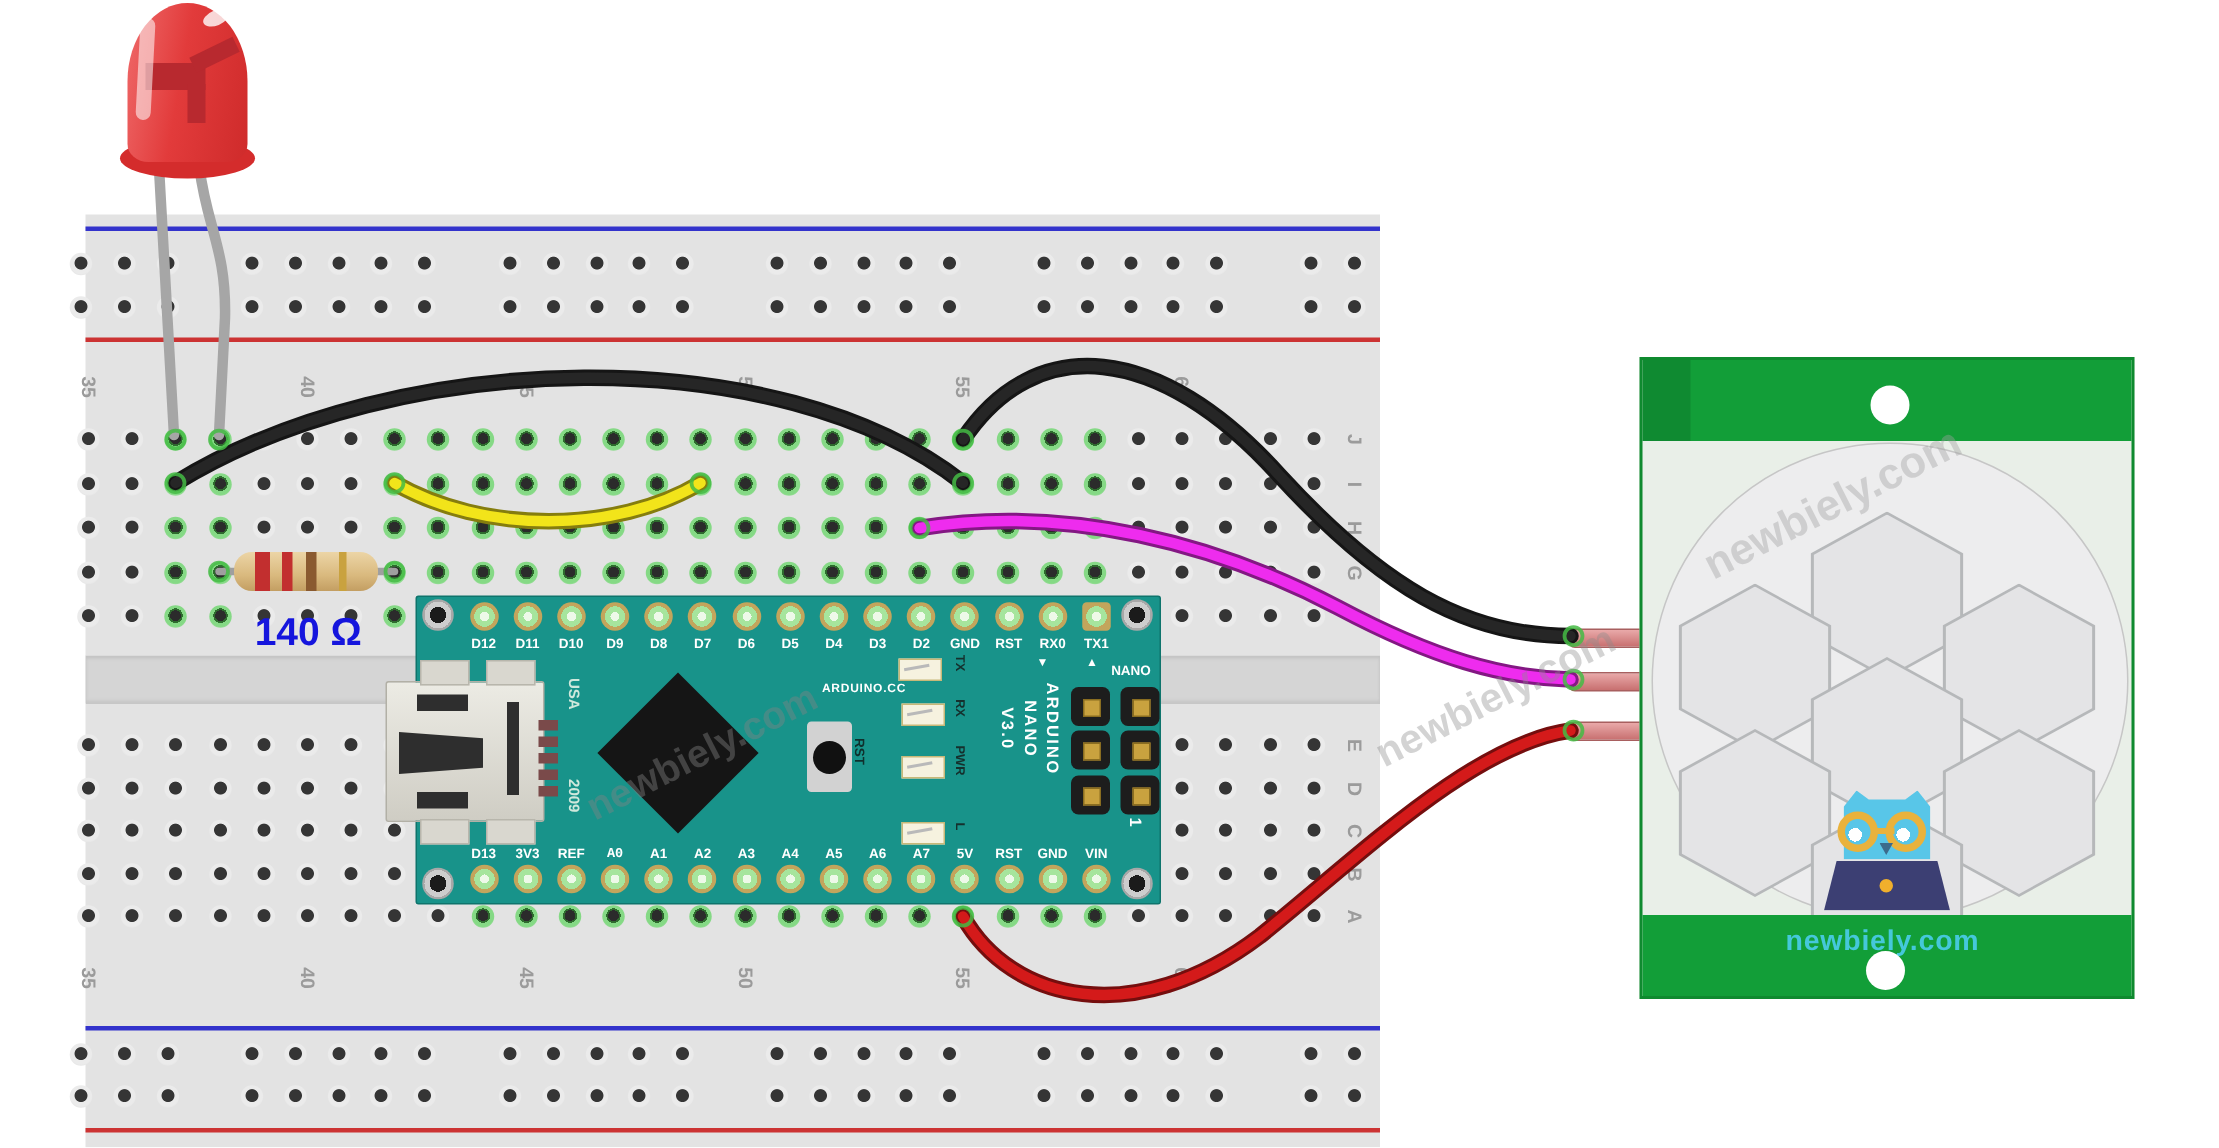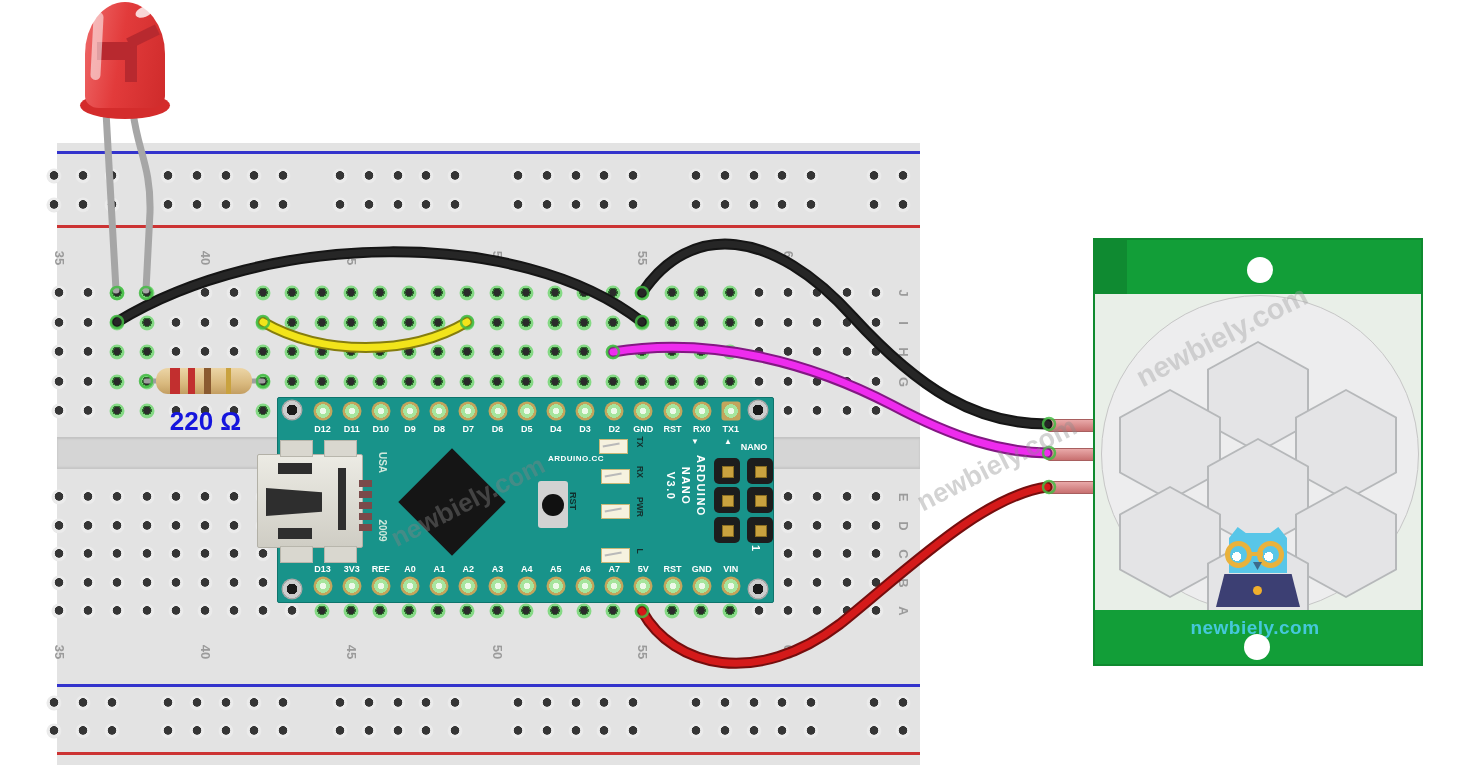--- a/index.html
+++ b/index.html
@@ -527,21 +527,21 @@
   </div>
 
   <div class="abs" id="resistor">
     <div class="body">
       <div class="band" style="left: 14px; width: 10px; background: rgb(194, 47, 47);"></div>
       <div class="band" style="left: 32px; width: 7px; background: rgb(194, 47, 47);"></div>
       <div class="band" style="left: 48px; width: 7px; background: rgb(138, 90, 48);"></div>
       <div class="band" style="left: 70px; width: 5px; background: rgb(201, 162, 63);"></div>
     </div>
   </div>
-  <div class="abs" id="res-label" style="color: rgb(21, 21, 221);">220 Ω</div>
+  <div class="abs" id="res-label" style="color: rgb(21, 21, 221);">140 Ω</div>
 
   <div class="abs" id="nano" style="background: rgb(24, 147, 138);">
     <div id="usb" class="abs">
       <div class="usbtab" style="left:22px;top:-15px"></div>
       <div class="usbtab" style="left:66px;top:-15px"></div>
       <div class="usbtab" style="left:22px;top:91px"></div>
       <div class="usbtab" style="left:66px;top:91px"></div>
       <div class="usbdark" style="left:20px;top:8px;width:34px;height:11px"></div>
       <div class="usbdark" style="left:8px;top:33px;width:56px;height:28px;clip-path:polygon(0 0,100% 15%,100% 85%,0 100%)"></div>
       <div class="usbdark" style="left:20px;top:73px;width:34px;height:11px"></div>
@@ -588,21 +588,21 @@
         <div class="pinlbl" style="position: absolute; left: 423.71px; top: 26px;">RX0</div>
         <div class="pad square" style="position: absolute; left: 452.88px; top: 13px;"></div>
         <div class="pinlbl" style="position: absolute; left: 452.88px; top: 26px;">TX1</div>
         <div class="pad" style="position: absolute; left: 44.5px; top: 188px;"></div>
         <div class="pinlbl" style="position: absolute; left: 44.5px; top: 166px;">D13</div>
         <div class="pad" style="position: absolute; left: 73.67px; top: 188px;"></div>
         <div class="pinlbl" style="position: absolute; left: 73.67px; top: 166px;">3V3</div>
         <div class="pad" style="position: absolute; left: 102.84px; top: 188px;"></div>
         <div class="pinlbl" style="position: absolute; left: 102.84px; top: 166px;">REF</div>
         <div class="pad" style="position: absolute; left: 132.01px; top: 188px;"></div>
-        <div class="pinlbl" style="position: absolute; left: 132.01px; top: 166px;">A0</div>
+        <div class="pinlbl" style="position: absolute; left: 132.01px; top: 166px; font-family: Liberation Mono, monospace;">A0</div>
         <div class="pad" style="position: absolute; left: 161.18px; top: 188px;"></div>
         <div class="pinlbl" style="position: absolute; left: 161.18px; top: 166px;">A1</div>
         <div class="pad" style="position: absolute; left: 190.35px; top: 188px;"></div>
         <div class="pinlbl" style="position: absolute; left: 190.35px; top: 166px;">A2</div>
         <div class="pad" style="position: absolute; left: 219.52px; top: 188px;"></div>
         <div class="pinlbl" style="position: absolute; left: 219.52px; top: 166px;">A3</div>
         <div class="pad" style="position: absolute; left: 248.69px; top: 188px;"></div>
         <div class="pinlbl" style="position: absolute; left: 248.69px; top: 166px;">A4</div>
         <div class="pad" style="position: absolute; left: 277.86px; top: 188px;"></div>
         <div class="pinlbl" style="position: absolute; left: 277.86px; top: 166px;">A5</div>

